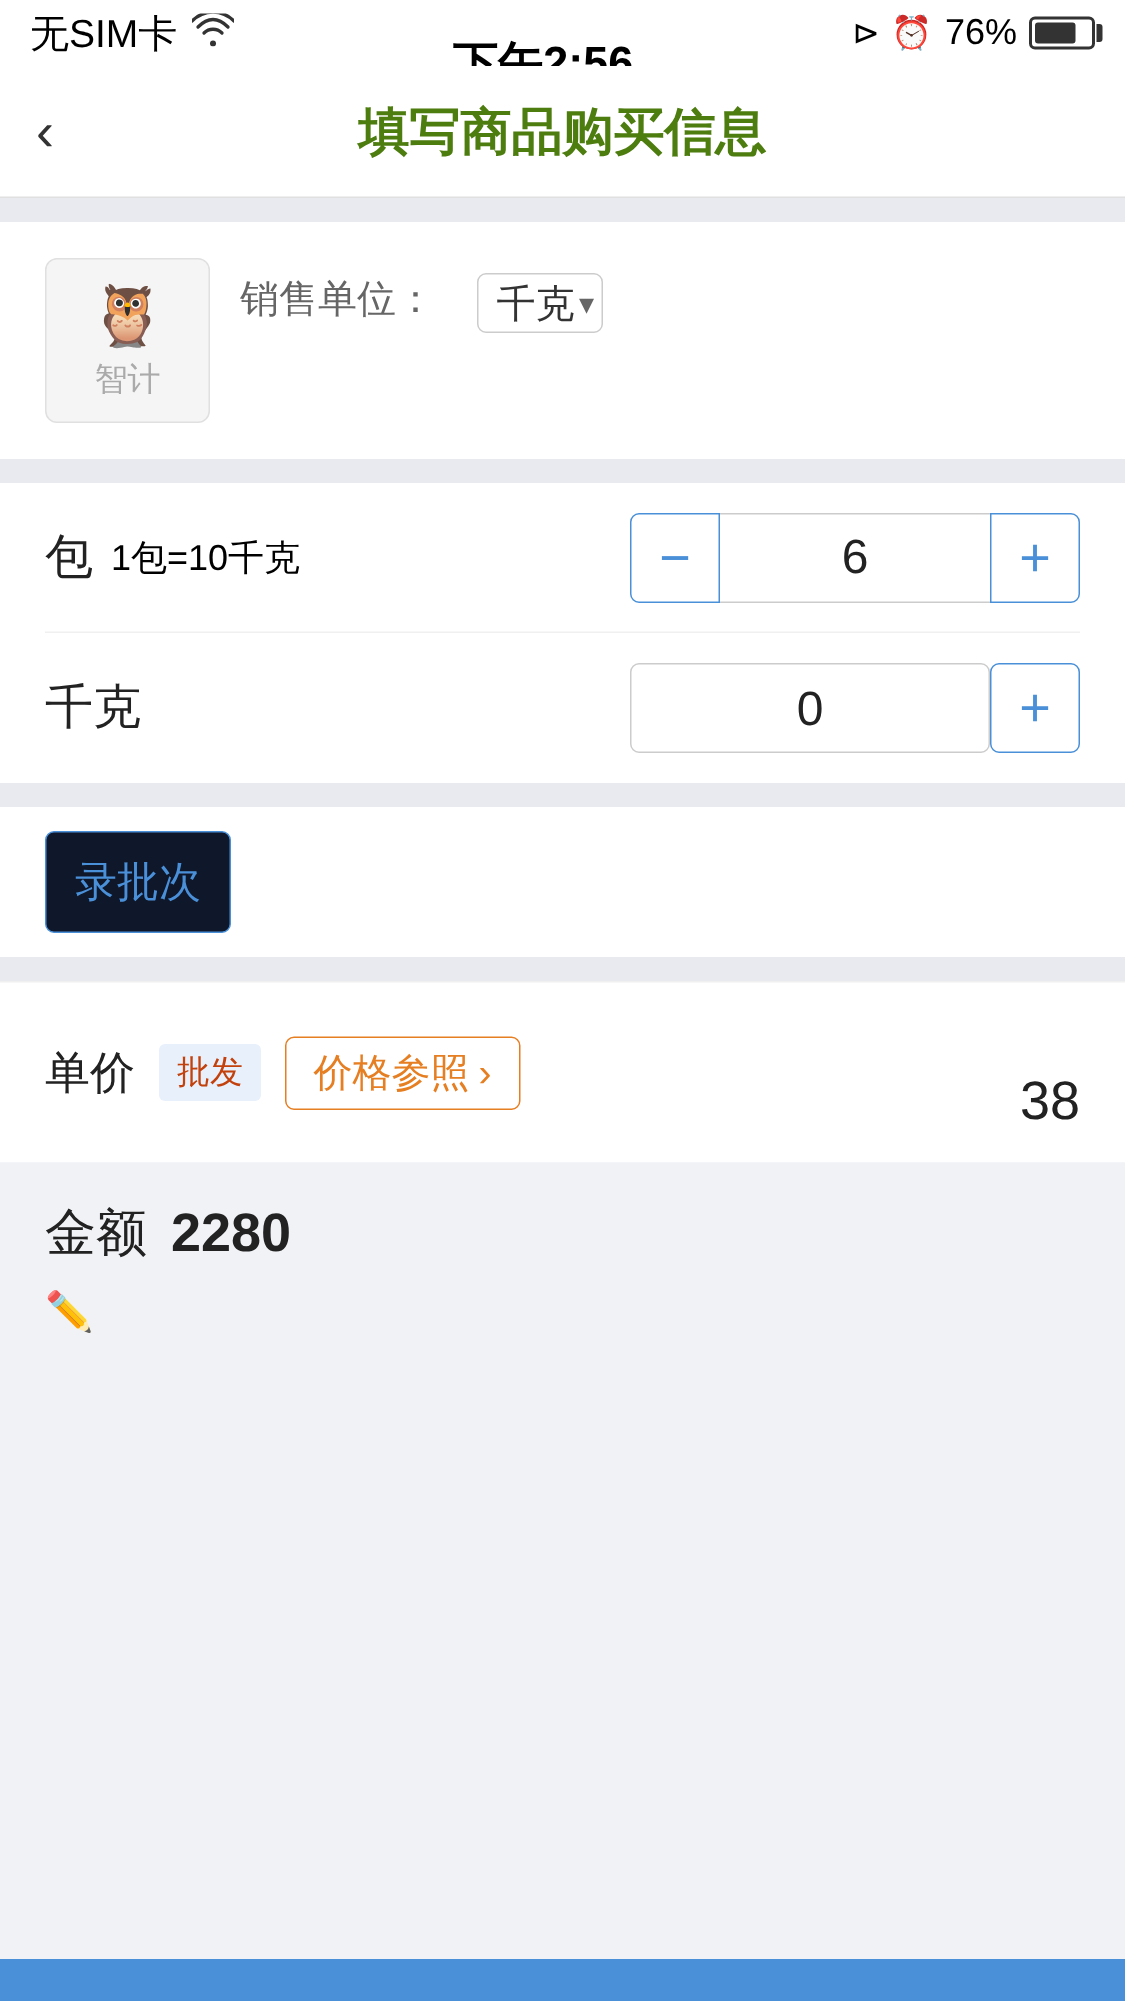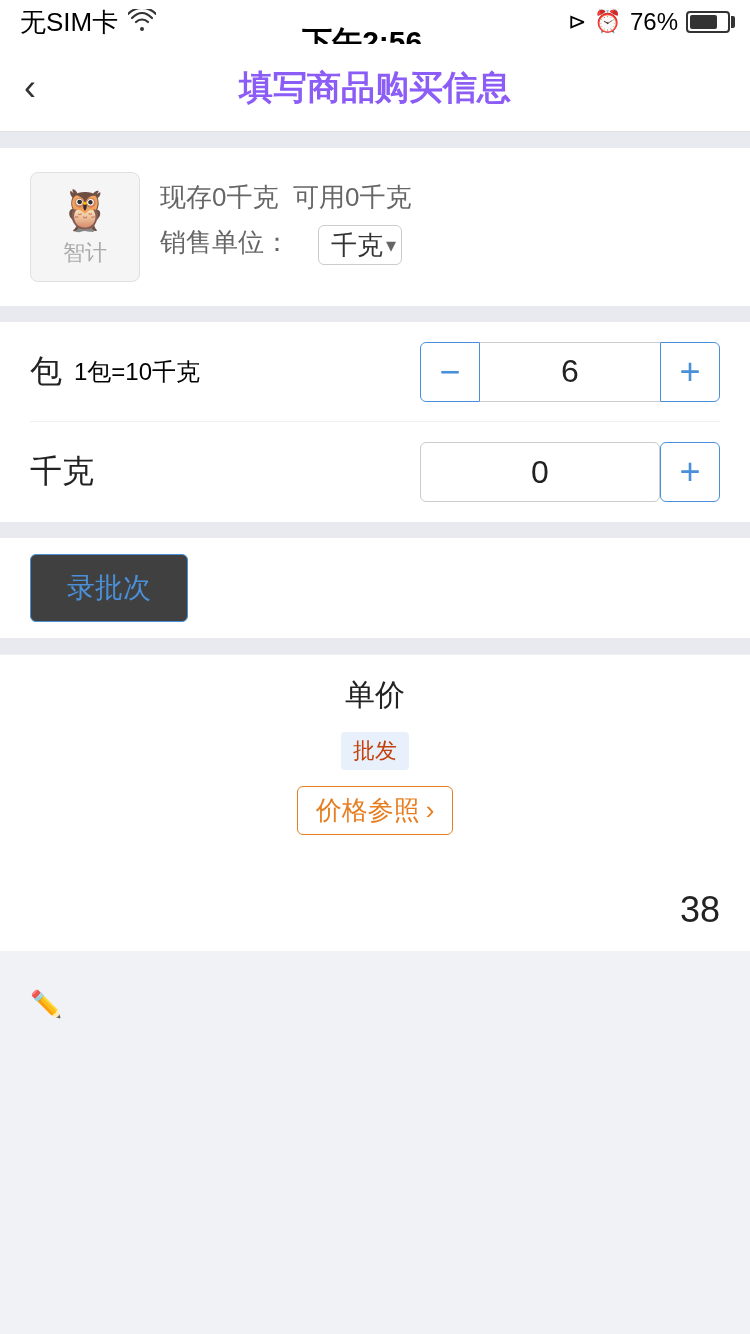--- a/index.html
+++ b/index.html
@@ -84,21 +84,21 @@
     .nav-back {
       position: absolute;
       left: 24px;
       font-size: 36px;
       color: #333;
       cursor: pointer;
     }
     .nav-title {
       font-size: 34px;
       font-weight: 600;
-      color: #8b5cf6;
+      color: #4d7c0f;
     }
 
     
     .divider {
       height: 16px;
       background: #e8eaf0;
     }
 
     
     .product-card {
@@ -255,38 +255,37 @@
       align-items: center;
       justify-content: space-between;
     }
     .total-text {
       font-size: 32px;
       color: #222;
     }
     .batch-btn {
       border: 1px solid #4a90d9;
       color: #4a90d9;
-      background: #404040;
-      padding: 14px 36px;
+      background: #0f172a;
+      padding: 14px 19px;
       border-radius: 6px;
       font-size: 28px;
       cursor: pointer;
     }
 
     
     .price-section {
       background: #fff;
       padding: 20px 30px;
       border-top: 1px solid #f0f0f0;
     }
     .price-row {
       display: flex;
       align-items: center;
       gap: 16px;
-      flex-direction: column;
     }
     .price-label {
       font-size: 30px;
       color: #222;
     }
     .price-badge {
       background: #e8f0fb;
       color: #c2410c;
       font-size: 22px;
       padding: 4px 12px;
@@ -403,23 +402,20 @@
 </div>
 
 <div class="divider"></div>
 
 <div class="product-card">
   <div class="product-thumb">
     <span style="font-size:40px;color:#bbb;">🦉</span>
     <span class="product-thumb-label">智计</span>
   </div>
   <div class="product-info">
-    <div class="product-stock">
-      <span>现存0千克</span>&nbsp;&nbsp;<span>可用0千克</span>
-    </div>
     <div class="product-unit-row">
       <span>销售单位：</span>
       <div class="unit-select-wrapper">
         <select class="unit-select">
           <option>千克</option>
           <option>包</option>
         </select>
         <span class="unit-chevron">▾</span>
       </div>
     </div>
@@ -467,20 +463,24 @@
     <span class="price-badge">批发</span>
     <button class="price-ref-btn">
       <span>价格参照</span>
       <span>›</span>
     </button>
     <span class="price-value">38</span>
   </div>
 </div>
 
 <div class="amount-section">
+  <div class="amount-row">
+    <span class="amount-label">金额</span>
+    <span class="amount-value">2280</span>
+  </div>
   <div class="remark-row">
     <span class="remark-icon">✏️</span>
   </div>
 </div>
 
 <div class="spacer"></div>
 
 <button class="confirm-btn">确定</button>
 
 </body></html>

